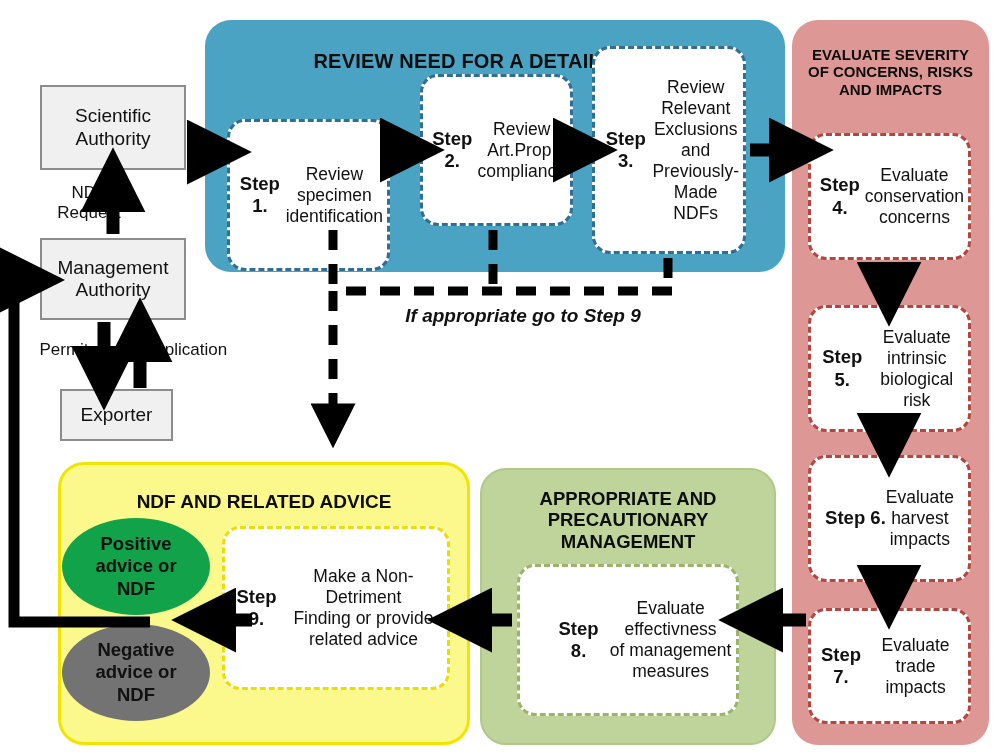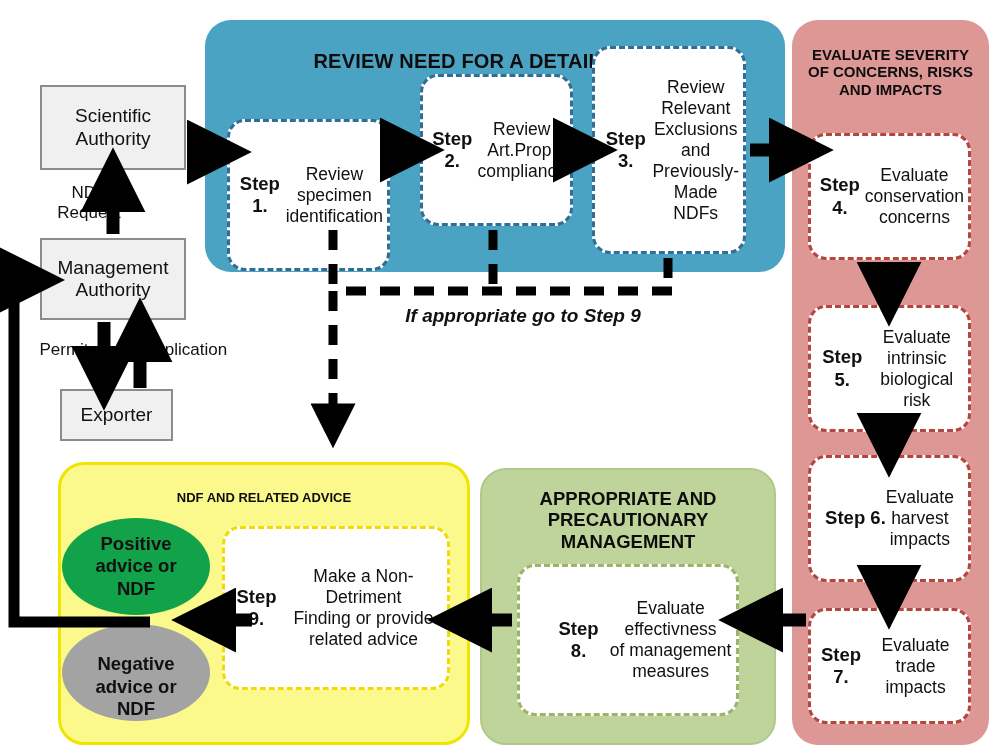--- a/index.html
+++ b/index.html
@@ -54,21 +54,21 @@
 
   
   .ellipse{
     border-radius:50%;
     font-weight:bold;
     font-size:18.5px;
     line-height:1.22;
     color:#111;
   }
   .ell-green{background:#11a24a;}
-  .ell-red{background:#a3a3a3;align-items:flex-end;}
+  .ell-red{background:#737373;}
 
   
   .lbl{color:#111;font-size:17px;line-height:1.15;}
   .lbl-italic{font-style:italic;font-weight:600;font-size:19px;}
 
   svg.overlay{position:absolute;left:0;top:0;width:1004px;height:753px;pointer-events:none;}
 </style>
 </head>
 <body>
 
@@ -134,21 +134,21 @@
 MANAGEMENT</div>
   </div>
   <div class="abs step step-green center col" style="left:517px;top:564px;width:222px;height:152px;padding-left:36px;">
     <b>Step 8.</b>
     <span style="white-space:pre-line;margin-left:8px;">Evaluate effectivness
 of management
 measures</span>
   </div>
 
   <div class="abs panel panel-yellow" style="left:58px;top:462px;width:412px;height:283px;">
-    <div class="panel-title" style="top:26px;font-size:13px;">NDF AND RELATED ADVICE</div>
+    <div class="panel-title" style="top:26px;font-size:19px;">NDF AND RELATED ADVICE</div>
   </div>
   <div class="abs step step-yellow center col" style="left:222px;top:526px;width:228px;height:164px;">
     <b>Step 9.</b>
     <span style="white-space:pre-line;">Make a Non-Detriment
 Finding or provide
 related advice</span>
   </div>
   <div class="abs ellipse ell-green center" style="left:62px;top:518px;width:148px;height:97px;">
     <span style="white-space:pre-line;">Positive
 advice or

